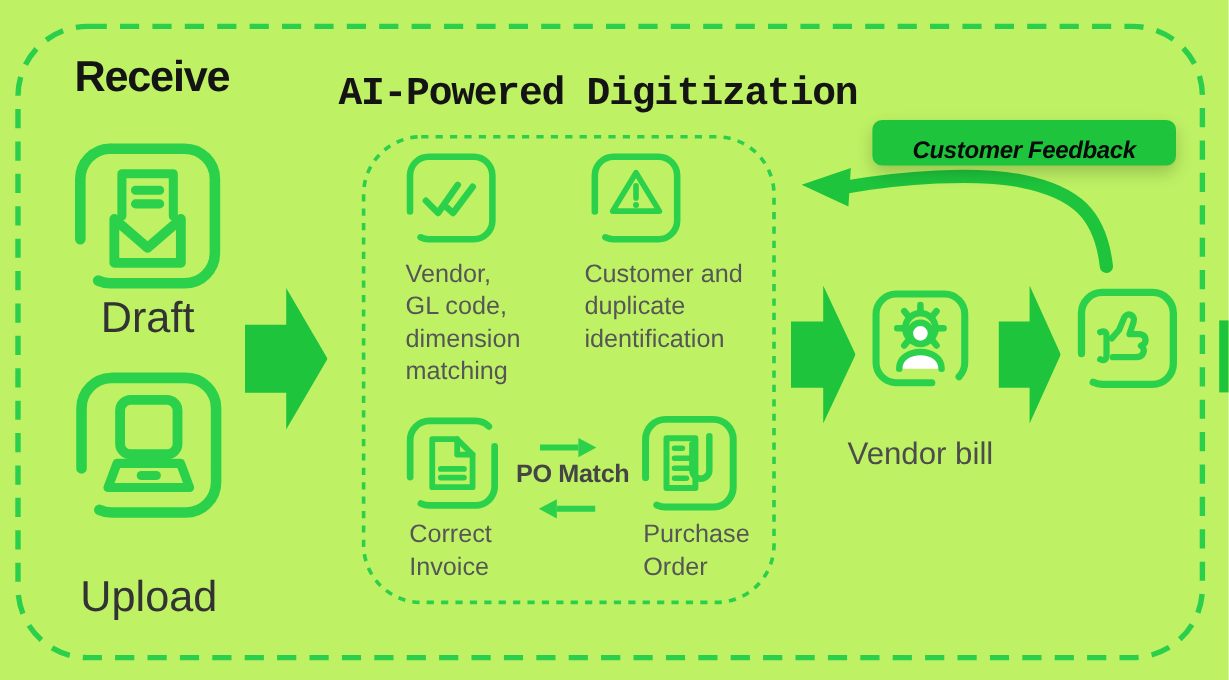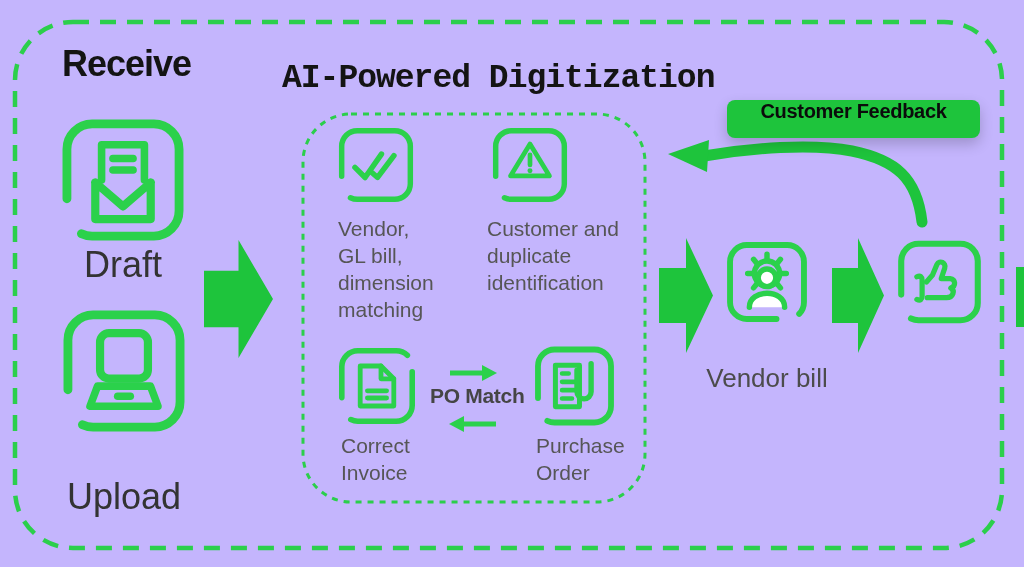--- a/index.html
+++ b/index.html
@@ -1,34 +1,35 @@
 <!DOCTYPE html>
 <html><head>
 <meta charset="utf-8">
 <style>
   html,body{margin:0;padding:0;background:#ffffff;}
   #stage{
-    position:relative;width:1024px;height:567px;overflow:hidden;background:#c4b5fd;
+    position:relative;width:1024px;height:567px;overflow:hidden;background:#bef264;
     font-family:"Liberation Sans", sans-serif;
   }
   .abs{position:absolute;}
   .title{font-weight:800;color:#141414;letter-spacing:-1px;line-height:1;}
   .t-receive{left:62px;top:46px;font-size:36px;}
   .t-ai{left:282px;top:62px;font-size:33px;font-family:Liberation Mono, monospace;}
   .big-label{color:#333333;font-weight:500;text-align:center;line-height:1.05;}
   .lbl{white-space:pre-line;color:#565656;font-weight:500;font-size:21px;line-height:27px;}
   .step-label{white-space:pre-line;color:#4c4c4c;font-weight:500;font-size:26px;line-height:36px;text-align:center;}
   .block-arrow{
     background:#1ec43c;
     clip-path:polygon(0 26%,50% 26%,50% 0,100% 50%,50% 100%,50% 74%,0 74%);
   }
   .badge{
-    background:#1ec43c;border-radius:8px;display:flex;align-items:flex-start;justify-content:center;
+    background:#1ec43c;border-radius:8px;display:flex;align-items:flex-end;justify-content:center;
     color:#0b0b0b;font-weight:700;font-size:20px;letter-spacing:-0.3px;
     box-shadow:0 6px 14px rgba(0,0,0,0.20);
+    font-style:italic;
   }
   .icon svg{display:block;width:100%;height:100%;}
   .po-label{color:#454545;font-weight:700;font-size:21px;letter-spacing:-0.3px;}
 </style>
 </head>
 <body>
 
 <div id="stage">
 
   <svg class="abs" style="left:0;top:0;" width="1024" height="567" viewBox="0 0 1024 567">
@@ -82,21 +83,21 @@
   <div class="abs block-arrow" style="left:832px;top:238px;width:52px;height:115px;"></div>
 
   <div class="abs icon" style="left:337px;top:125px;width:78px;height:80px;">
     <svg viewBox="0 0 100 100" fill="none" stroke="#2bd14b" stroke-linecap="round" stroke-linejoin="round">
       <rect x="6" y="6" width="88" height="88" rx="20" stroke-width="7" pathLength="100" stroke-dasharray="68 10 22"></rect>
       <path d="M23,53 L36,66 L57,36" stroke-width="7"></path>
       <path d="M45,60 L52,66 L73,38" stroke-width="7"></path>
     </svg>
   </div>
   <div class="abs lbl" style="left:338px;top:215px;">Vendor,
-GL bill,
+GL code,
 dimension
 matching</div>
 
   <div class="abs icon" style="left:491px;top:125px;width:78px;height:80px;">
     <svg viewBox="0 0 100 100" fill="none" stroke="#2bd14b" stroke-linecap="round" stroke-linejoin="round">
       <rect x="6" y="6" width="88" height="88" rx="20" stroke-width="7" pathLength="100" stroke-dasharray="68 10 22"></rect>
       <path d="M50,23 L75,64 H25 Z" stroke-width="6"></path>
       <path d="M50,37 V50" stroke-width="6"></path>
       <circle cx="50" cy="57.5" r="3.2" fill="#2bd14b" stroke="none"></circle>
     </svg>

